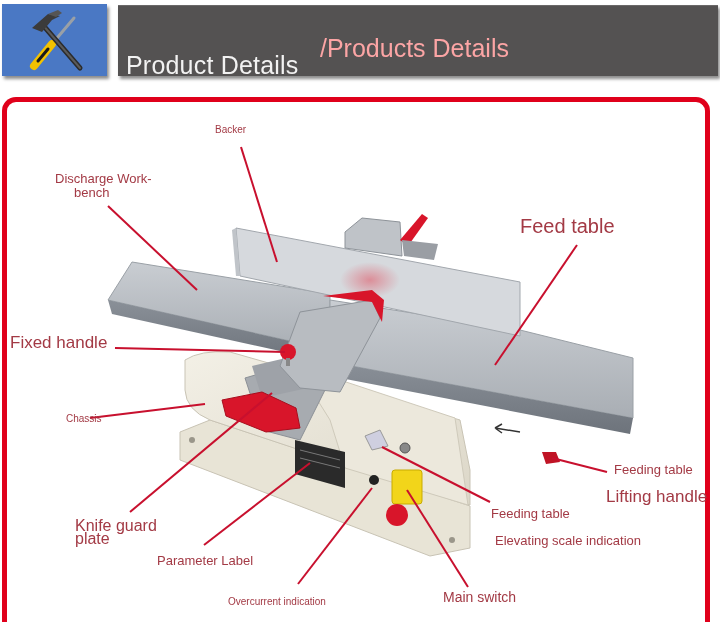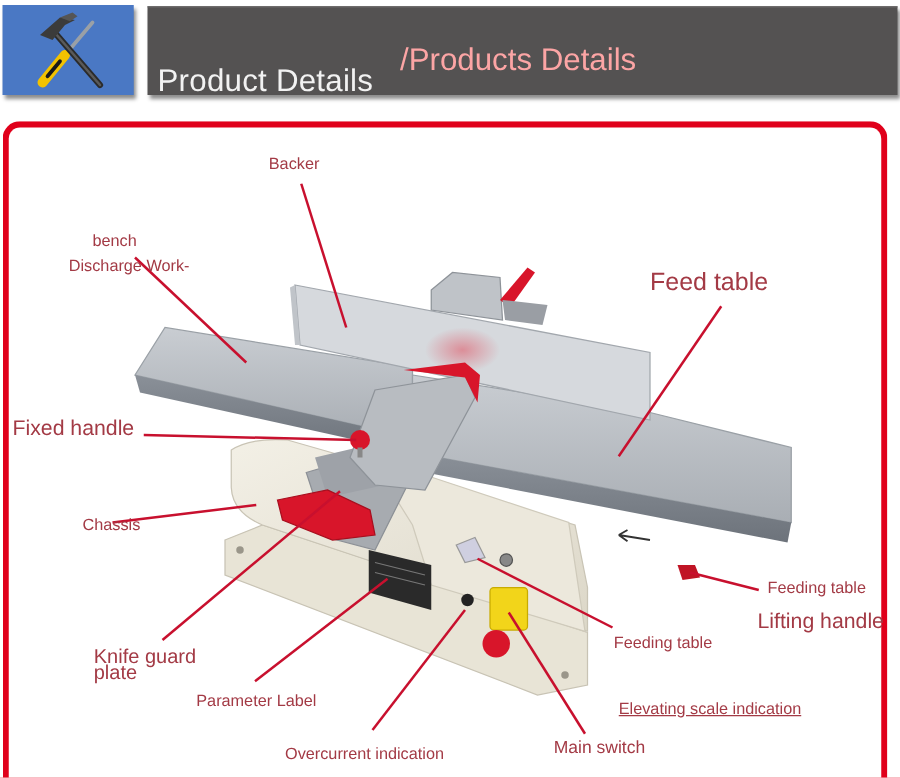--- a/index.html
+++ b/index.html
@@ -6,21 +6,21 @@
     body { width:720px; height:622px; position:relative; overflow:hidden; font-family:"Liberation Sans", sans-serif; }
     .header-icon-box { position:absolute; left:2px; top:4px; width:105px; height:72px; background:#4a78c4; box-shadow:2px 3px 3px rgba(0,0,0,0.45); }
     .header-bar { position:absolute; left:118px; top:5px; width:600px; height:70px; background:#545252; box-shadow:2px 3px 3px rgba(0,0,0,0.45); border-top:1px solid #6a6868; }
     .header-title { position:absolute; left:8px; top:17px; color:#f2f2f2; font-size:25px; letter-spacing:0.2px;margin-top:28px; }
     .header-subtitle { position:absolute; left:202px; top:28px; color:#fca5a5; font-size:25px; font-weight:normal; }
     .frame { position:absolute; left:2px; top:97px; width:708px; height:540px; border:5px solid #e0001b; border-bottom:none; border-radius:14px 14px 0 0; box-sizing:border-box; }
     .diagram { position:absolute; left:0; top:0; width:720px; height:622px; }
     .lbl { position:absolute; color:#a33a45; white-space:nowrap; line-height:1.1; }
     .s13 { font-size:13px; }
     .s14 { font-size:14px; }
-    .s15 { font-size:13px; }
+    .s15 { font-size:10px; }
     .s17 { font-size:17px; }
     .s20 { font-size:20px; }
     .s12 { font-size:16px; }
   </style>
 </head>
 <body>
 
 <div class="header-icon-box">
   <svg width="105" height="72" viewBox="0 0 105 72">
 
@@ -119,26 +119,26 @@
     <line x1="130" y1="512" x2="272" y2="393"></line>
     <line x1="204" y1="545" x2="310" y2="463"></line>
     <line x1="298" y1="584" x2="372" y2="488"></line>
     <line x1="468" y1="587" x2="407" y2="490"></line>
     <line x1="490" y1="502" x2="382" y2="447"></line>
     <line x1="607" y1="472" x2="552" y2="458"></line>
   </g>
 </svg>
 
 <div class="lbl s15" style="left:215px; top:124px;">Backer</div>
-<div class="lbl s13" style="left:55px; top:172px;margin-top:34px;">Discharge Work-</div>
+<div class="lbl s13" style="left:55px; top:172px;">Discharge Work-</div>
 <div class="lbl s13" style="left:55px; top:186px;margin-left:19px;">bench</div>
 <div class="lbl s20" style="left:520px; top:215px;">Feed table</div>
 <div class="lbl s17" style="left:10px; top:334px;">Fixed handle</div>
 <div class="lbl s15" style="left:26px; top:413px;margin-left:40px;">Chassis</div>
 <div class="lbl s12" style="left:75px; top:517px;">Knife guard</div>
 <div class="lbl s12" style="left:75px; top:530px;text-align:right;">plate</div>
 <div class="lbl s13" style="left:157px; top:554px;">Parameter Label</div>
 <div class="lbl s15" style="left:228px; top:596px;">Overcurrent indication</div>
 <div class="lbl s14" style="left:443px; top:590px;">Main switch</div>
 <div class="lbl s13" style="left:491px; top:507px;">Feeding table</div>
-<div class="lbl s13" style="left:495px; top:560px;text-decoration:underline;">Elevating scale indication</div>
+<div class="lbl s13" style="left:495px; top:534px;">Elevating scale indication</div>
 <div class="lbl s13" style="left:614px; top:463px;">Feeding table</div>
 <div class="lbl s17" style="left:606px; top:488px;">Lifting handle</div>
 
 </body></html>

